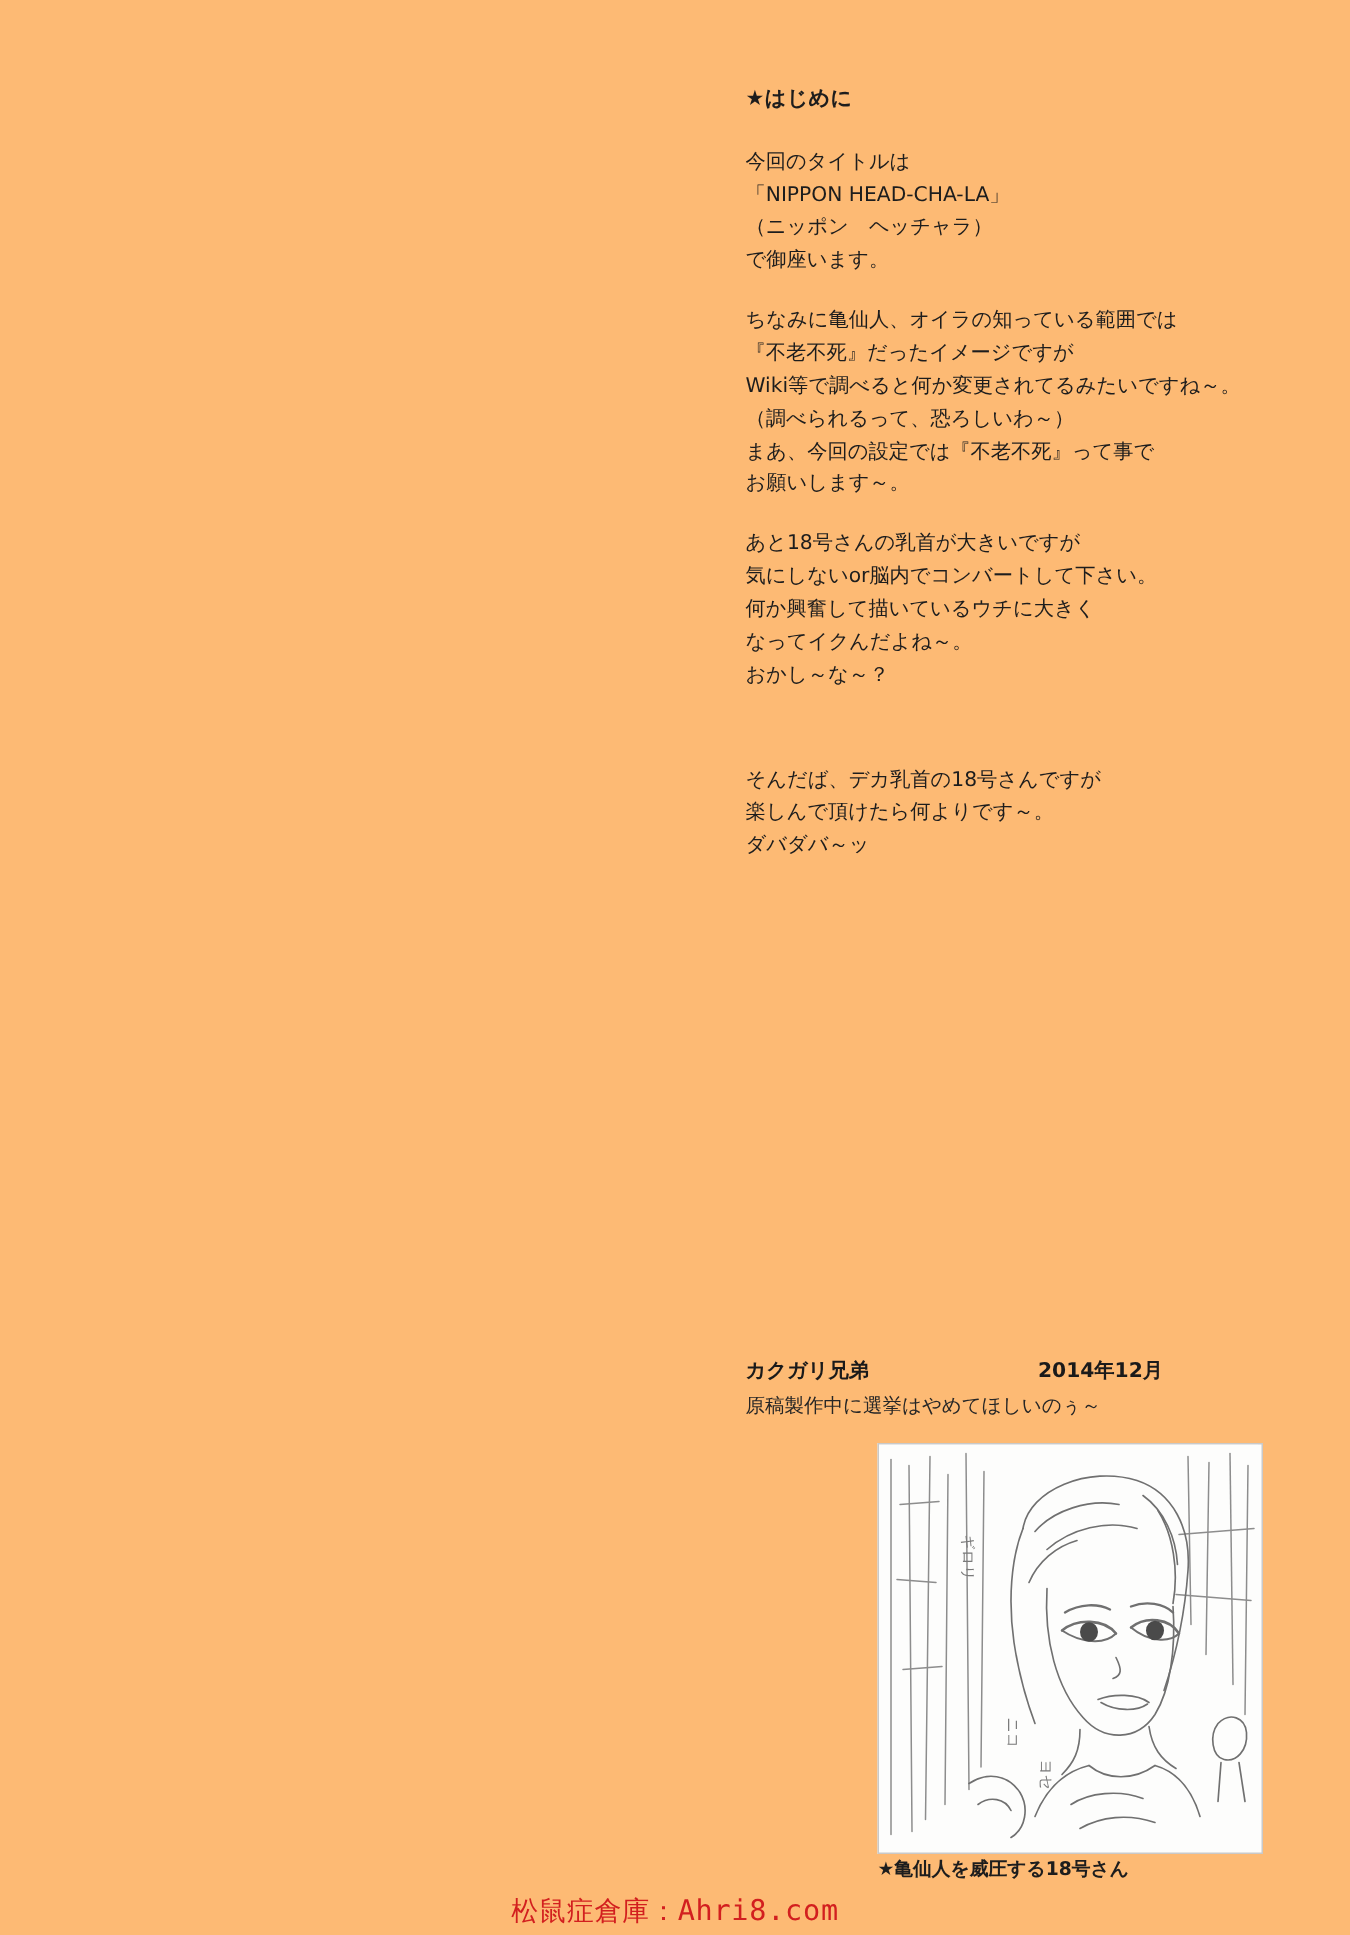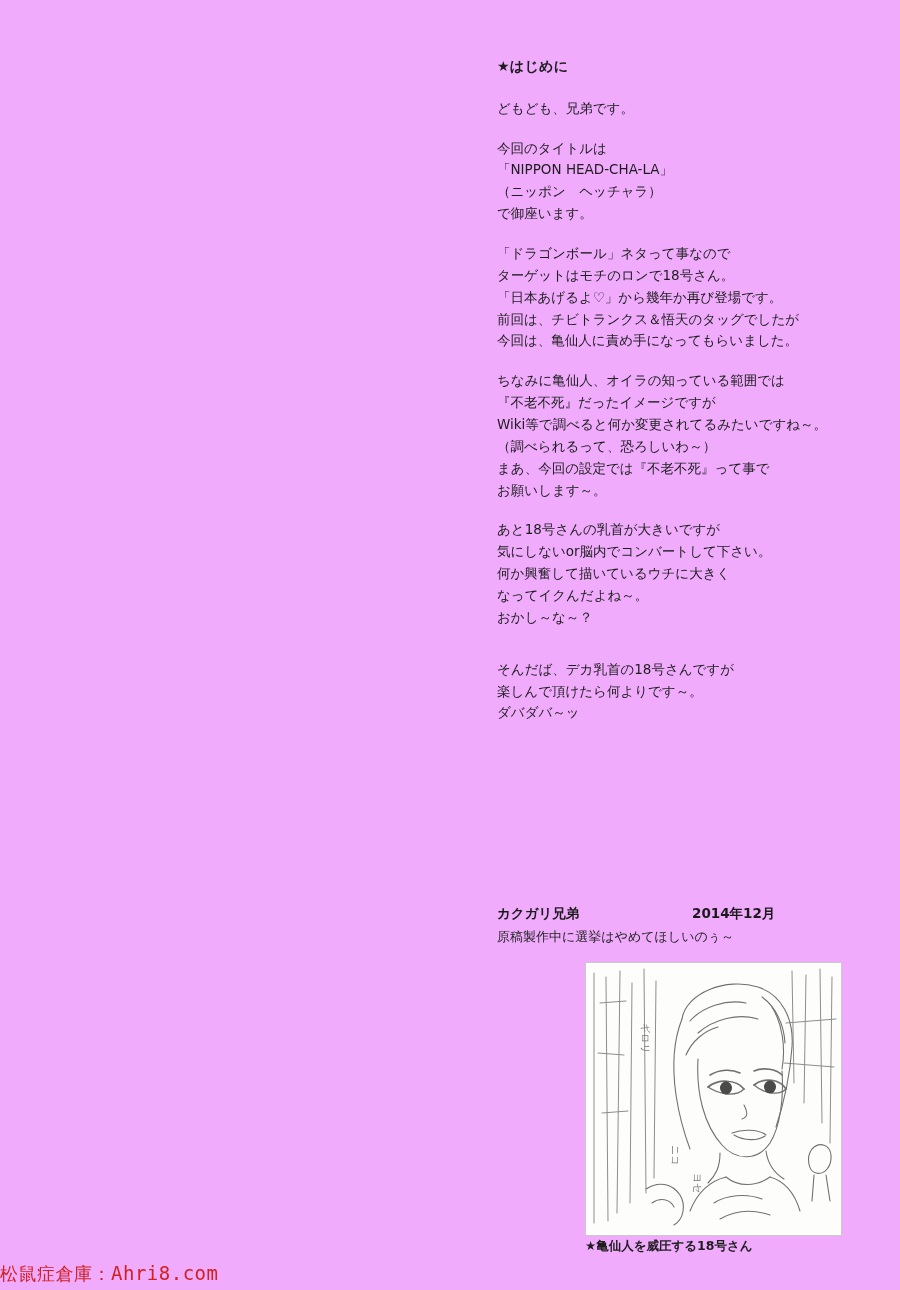--- a/index.html
+++ b/index.html
@@ -11,21 +11,21 @@
     width: 900px;
     height: 1290px;
     position: relative;
     font-family: "DejaVu Sans", "Liberation Sans", sans-serif;
     color: #1a1a1a;
     overflow: hidden;
   }
   .page {
     position: absolute;
     inset: 0;
-    background: #f0abfc;
+    background: #fdba74;
   }
   .afterword {
     position: absolute;
     left: 497px;
     top: 55px;
     width: 380px;
     font-size: 13.5px;
     line-height: 1.62;
     color: #1d1d1d;
   }
@@ -33,21 +33,21 @@
     font-size: 14px;
     font-weight: 600;
     margin-bottom: 20px;
     letter-spacing: 0.02em;
   }
   .para {
     margin: 0 0 18px 0;
     white-space: pre-line;
   }
   .gap-large {
-    margin-bottom: 30px;
+    margin-bottom: 48px;
   }
   .signature-block {
     position: absolute;
     left: 497px;
     top: 905px;
     width: 360px;
   }
   .sig-row {
     display: flex;
     align-items: flex-start;
@@ -89,48 +89,43 @@
     text-align: left;
     font-size: 12.5px;
     font-weight: 600;
     color: #1d1d1d;
   }
   .watermark {
     position: absolute;
     left: 0;
     right: 0;
     top: 1262px;
+    text-align: center;
     color: #d21f1f;
     font-family: "DejaVu Sans Mono", "Liberation Mono", monospace;
     font-size: 19px;
     letter-spacing: 0.5px;
   }
   .wm-jp {
     font-family: "DejaVu Sans", "Liberation Sans", sans-serif;
     font-size: 18px;
   }
   svg.sketch { display:block; }
 </style>
 </head>
 <body>
 
 <div class="page">
 
   <div class="afterword">
     <div class="heading">★はじめに</div>
-    <p class="para">どもども、兄弟です。</p>
     <p class="para">今回のタイトルは
 「NIPPON HEAD-CHA-LA」
 （ニッポン　ヘッチャラ）
 で御座います。</p>
-    <p class="para">「ドラゴンボール」ネタって事なので
-ターゲットはモチのロンで18号さん。
-「日本あげるよ♡」から幾年か再び登場です。
-前回は、チビトランクス＆悟天のタッグでしたが
-今回は、亀仙人に責め手になってもらいました。</p>
     <p class="para">ちなみに亀仙人、オイラの知っている範囲では
 『不老不死』だったイメージですが
 Wiki等で調べると何か変更されてるみたいですね～。
 （調べられるって、恐ろしいわ～）
 まあ、今回の設定では『不老不死』って事で
 お願いします～。</p>
     <p class="para gap-large">あと18号さんの乳首が大きいですが
 気にしないor脳内でコンバートして下さい。
 何か興奮して描いているウチに大きく
 なってイクんだよね～。

